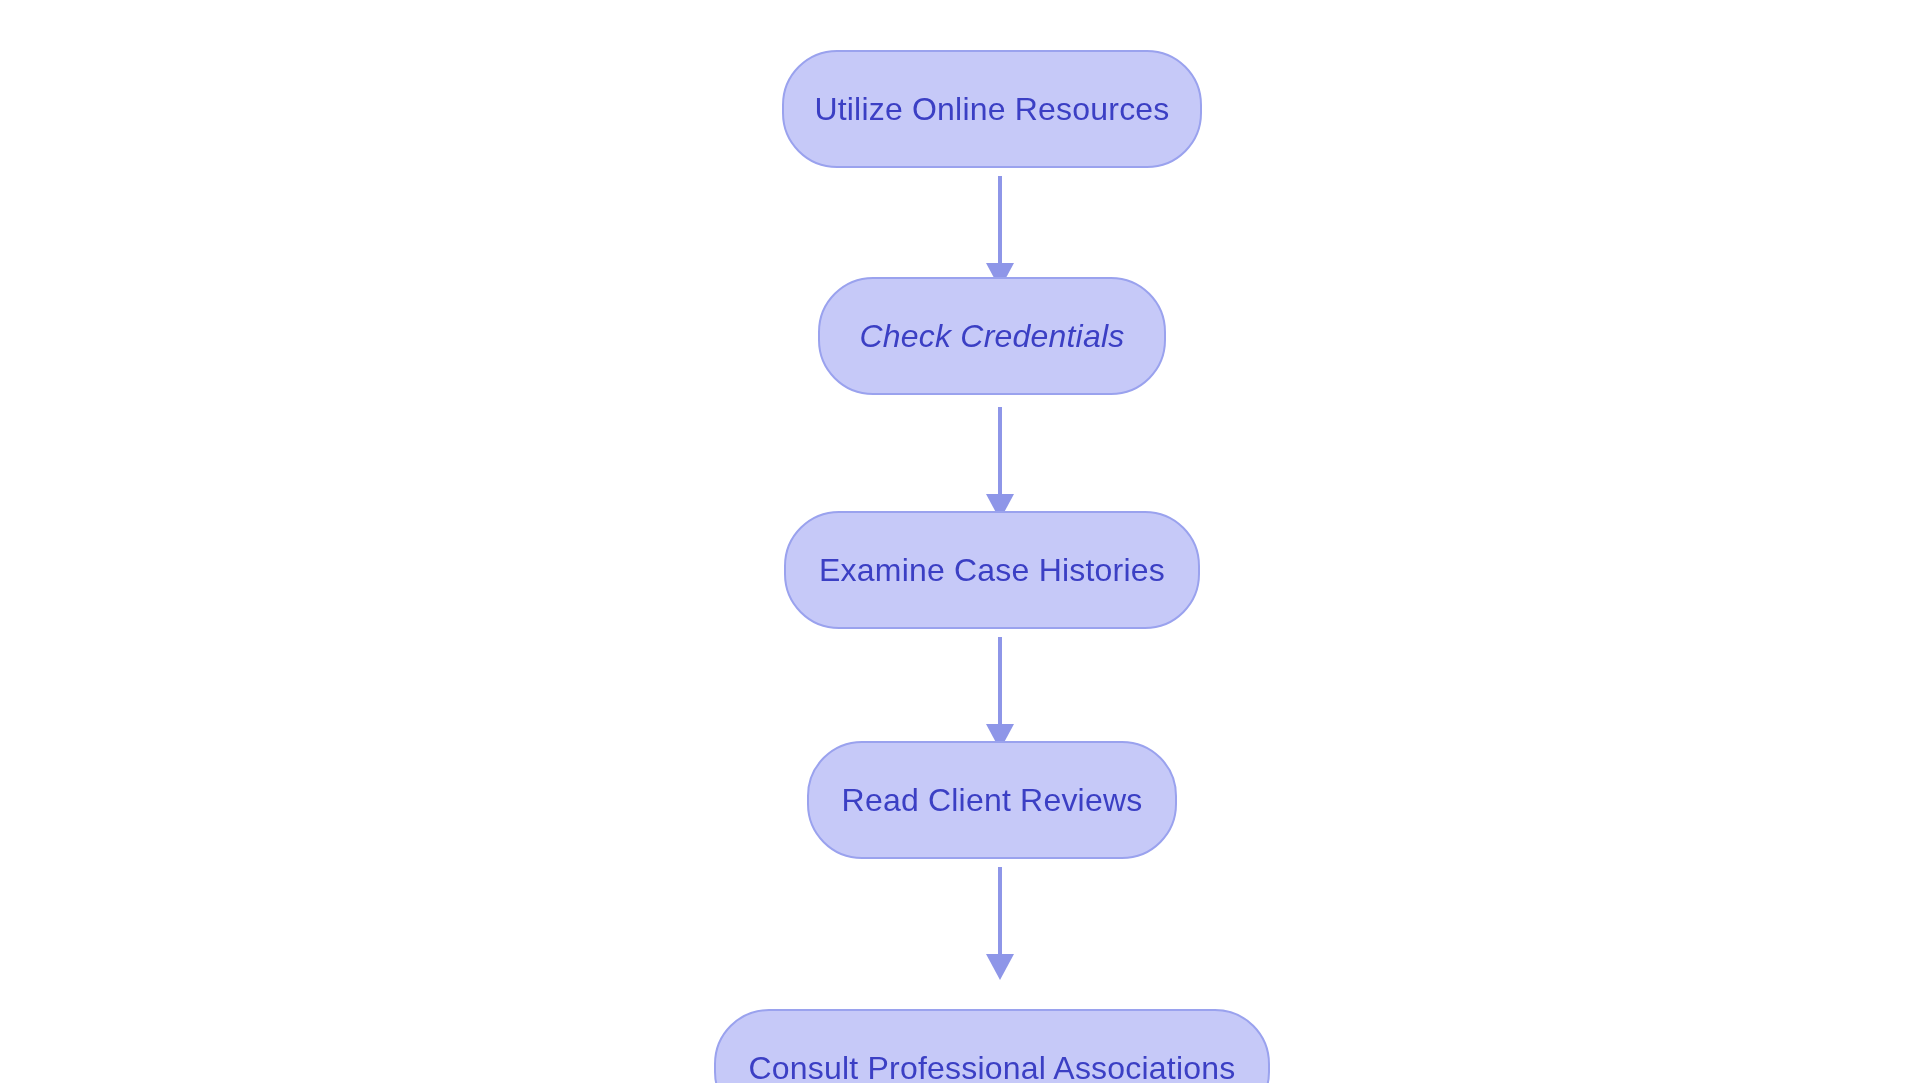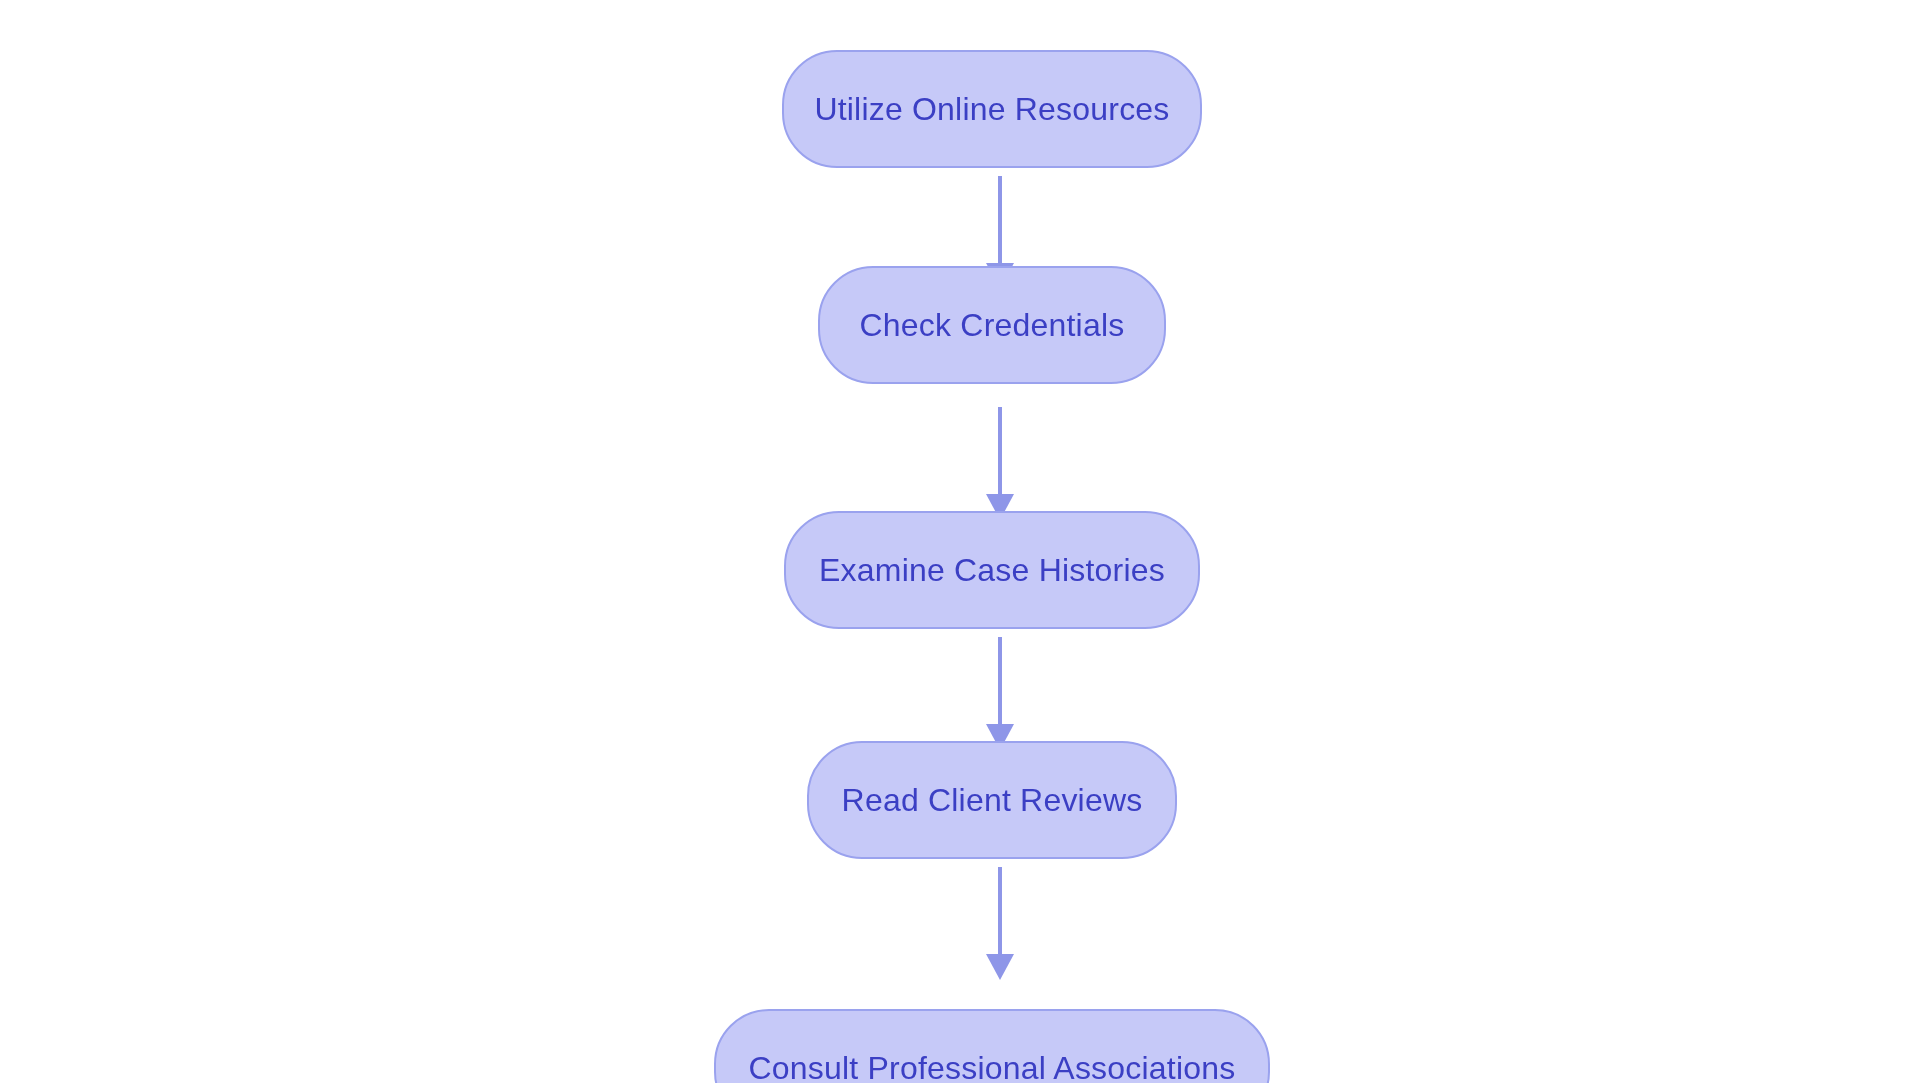--- a/index.html
+++ b/index.html
@@ -29,21 +29,21 @@
     align-items: center;
     justify-content: center;
     color: var(--node-text, #3b3fc4);
     font-size: 32px;
     font-weight: 400;
     letter-spacing: 0.2px;
     white-space: nowrap;
   }
 
   .node-1 { left: 750px; top: 18px;  width: 420px; }
-  .node-2 { left: 786px; top: 234px; width: 348px; }
+  .node-2 { left: 786px; top: 245px; width: 348px; font-style: italic; }
   .node-3 { left: 752px; top: 479px; width: 416px; text-align: center; }
   .node-4 { left: 775px; top: 709px; width: 370px; text-align: center; }
   .node-5 { left: 682px; top: 977px; width: 556px; }
 
   .arrow {
     position: absolute;
     left: 946px;
     width: 28px;
     height: 113px;
   }

